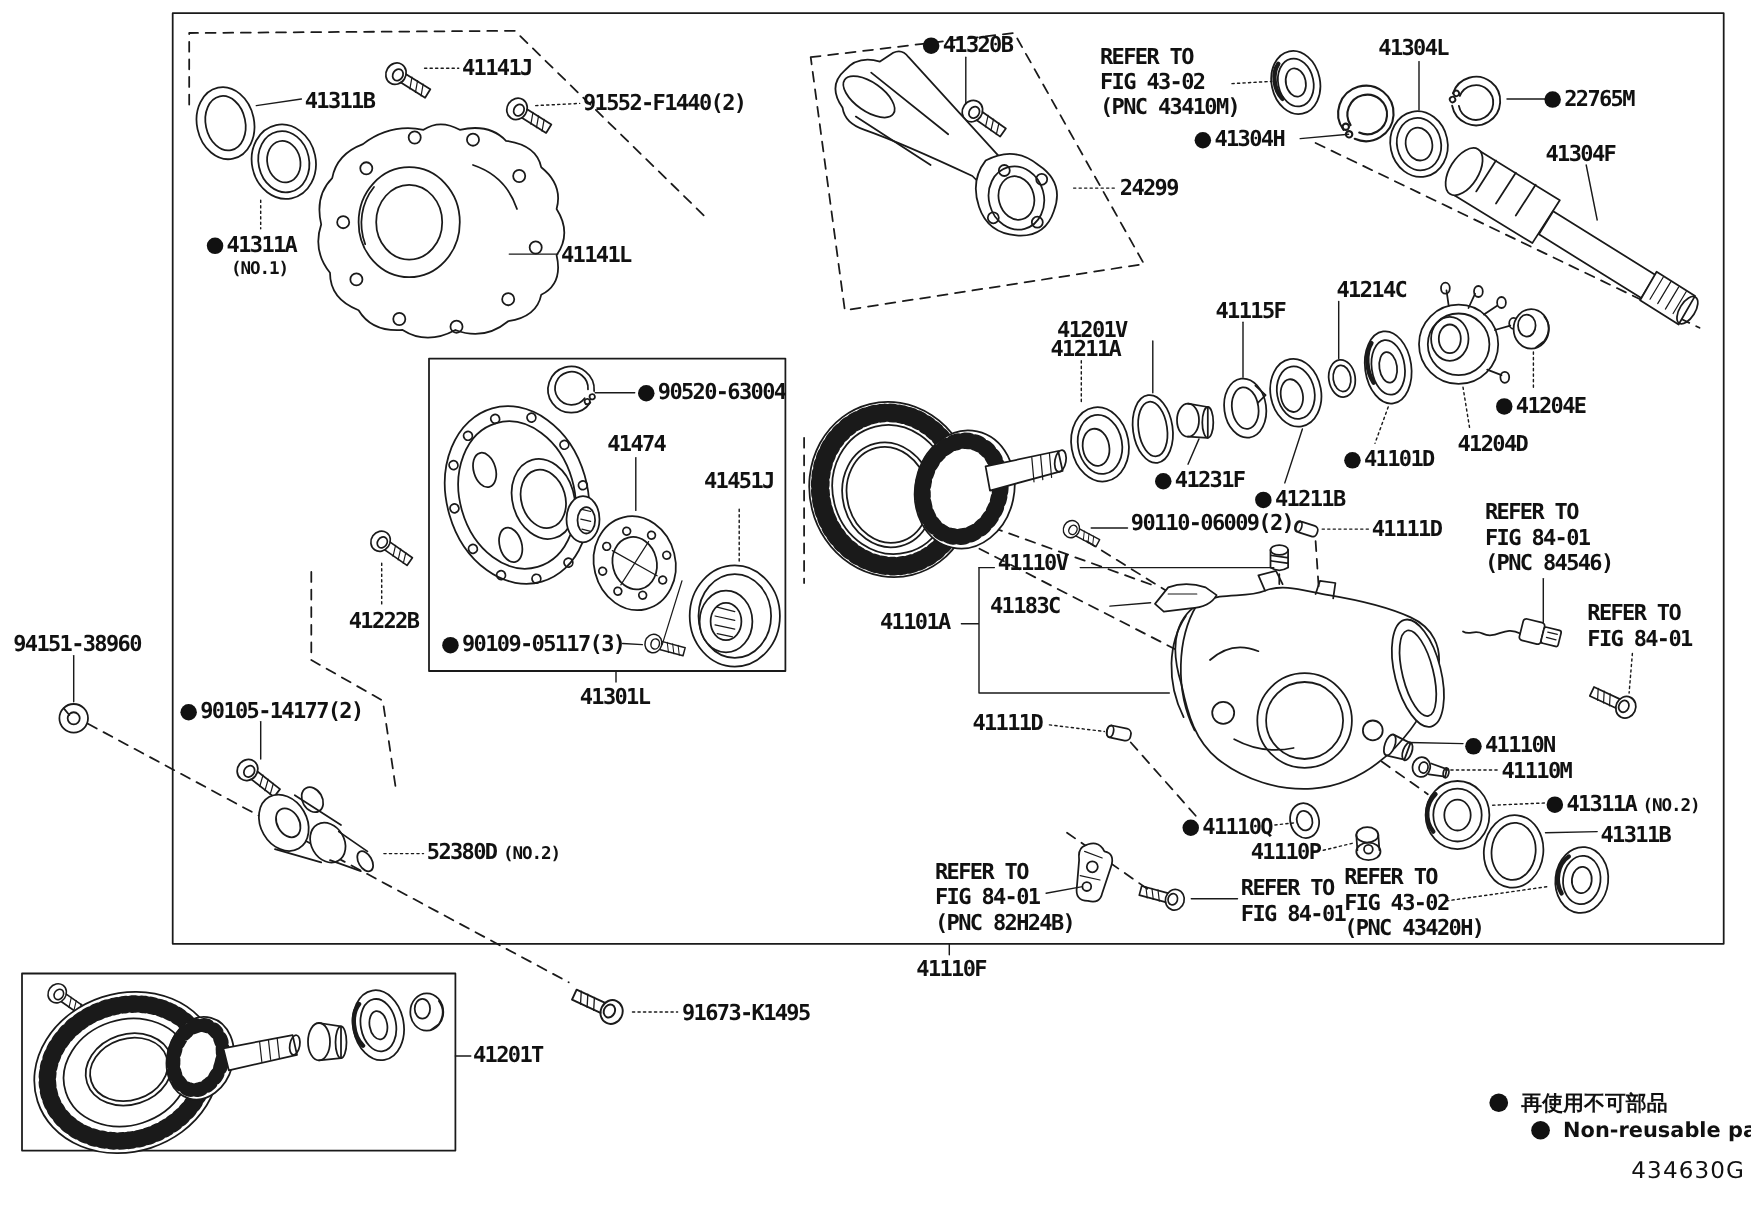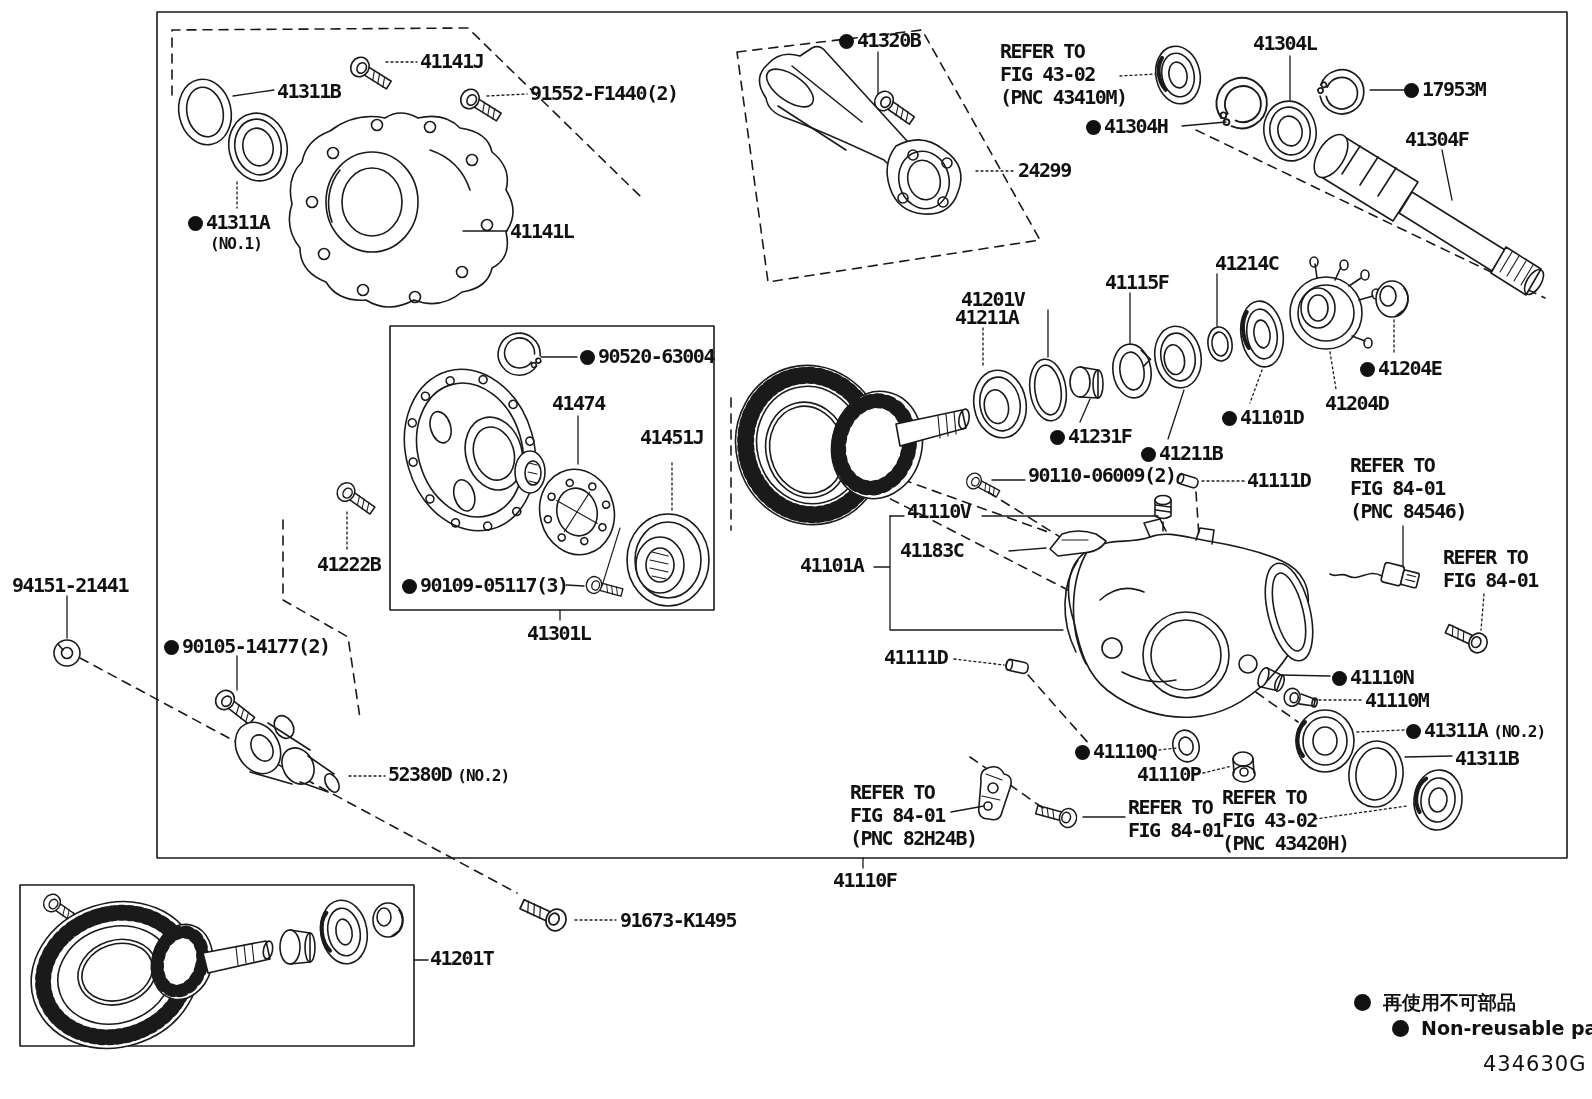--- a/index.html
+++ b/index.html
@@ -459,21 +459,21 @@
       </div>
       <div class="lbl" style="left: 1000px; top: 40px;">
         <div><span>REFER TO</span></div>
         <div><span>FIG 43-02</span></div>
         <div><span>(PNC 43410M)</span></div>
       </div>
       <div class="lbl" style="left: 1253px; top: 32px;">
         <div><span>41304L</span></div>
       </div>
       <div class="lbl" style="left: 1404px; top: 78px;">
-        <div><span class="dot"></span><span>17953M</span></div>
+        <div><span class="dot"></span><span>22765M</span></div>
       </div>
       <div class="lbl" style="left: 1086px; top: 115px;">
         <div><span class="dot"></span><span>41304H</span></div>
       </div>
       <div class="lbl" style="left: 1405px; top: 128px;">
         <div><span>41304F</span></div>
       </div>
       <div class="lbl" style="left: 1018px; top: 159px;">
         <div><span>24299</span></div>
       </div>
@@ -540,21 +540,21 @@
       <div class="lbl" style="left: 317px; top: 553px;">
         <div><span>41222B</span></div>
       </div>
       <div class="lbl" style="left: 402px; top: 574px;">
         <div><span class="dot"></span><span>90109-05117(3)</span></div>
       </div>
       <div class="lbl" style="left: 527px; top: 622px;">
         <div><span>41301L</span></div>
       </div>
       <div class="lbl" style="left: 12px; top: 574px;">
-        <div><span>94151-21441</span></div>
+        <div><span>94151-38960</span></div>
       </div>
       <div class="lbl" style="left: 164px; top: 635px;">
         <div><span class="dot"></span><span>90105-14177(2)</span></div>
       </div>
       <div class="lbl" style="left: 388px; top: 763px;">
         <div><span>52380D</span><span class="sm" style="margin-left: 6px;">(NO.2)</span></div>
       </div>
       <div class="lbl" style="left: 884px; top: 646px;">
         <div><span>41111D</span></div>
       </div>

